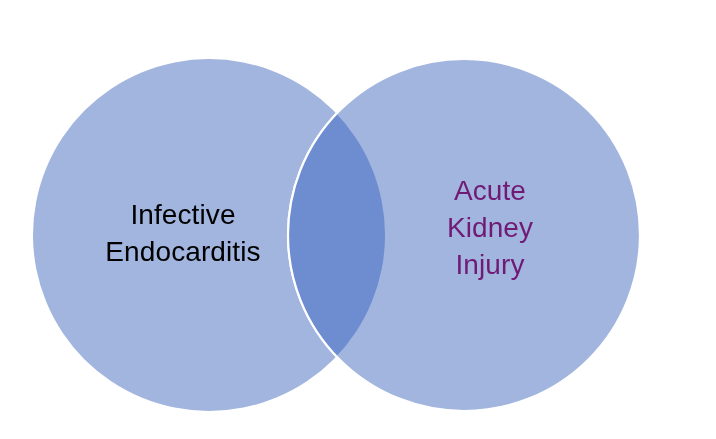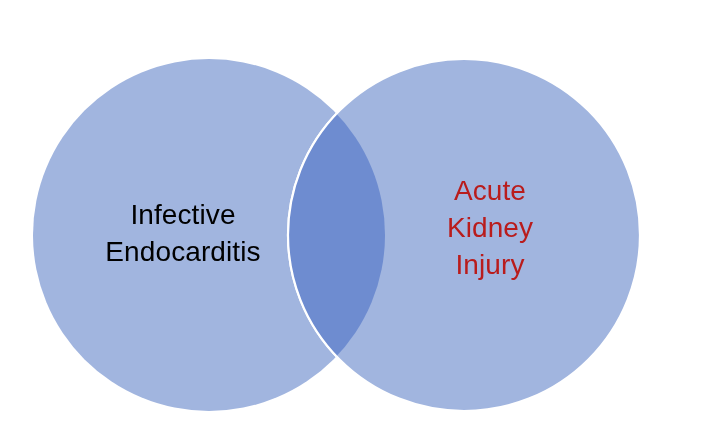--- a/index.html
+++ b/index.html
@@ -70,17 +70,17 @@
     <circle id="circle-right" cx="464" cy="235" r="176" fill="#a1b5df" stroke="#ffffff" stroke-width="2.2"></circle>
 
     <g clip-path="url(#clip-left-circle)">
       <circle id="circle-overlap" cx="464" cy="235" r="176" fill="#6e8cd0" stroke="#ffffff" stroke-width="2.2"></circle>
     </g>
   </svg>
 
   <div class="set-label" id="label-left" style="color: rgb(0, 0, 0);">Infective
 Endocarditis</div>
 
-  <div class="set-label" id="label-right" style="color: #b91c1c;">Acute
+  <div class="set-label" id="label-right" style="color: #701a75;">Acute
 Kidney
 Injury</div>
 
 </div>
 
 </body></html>

